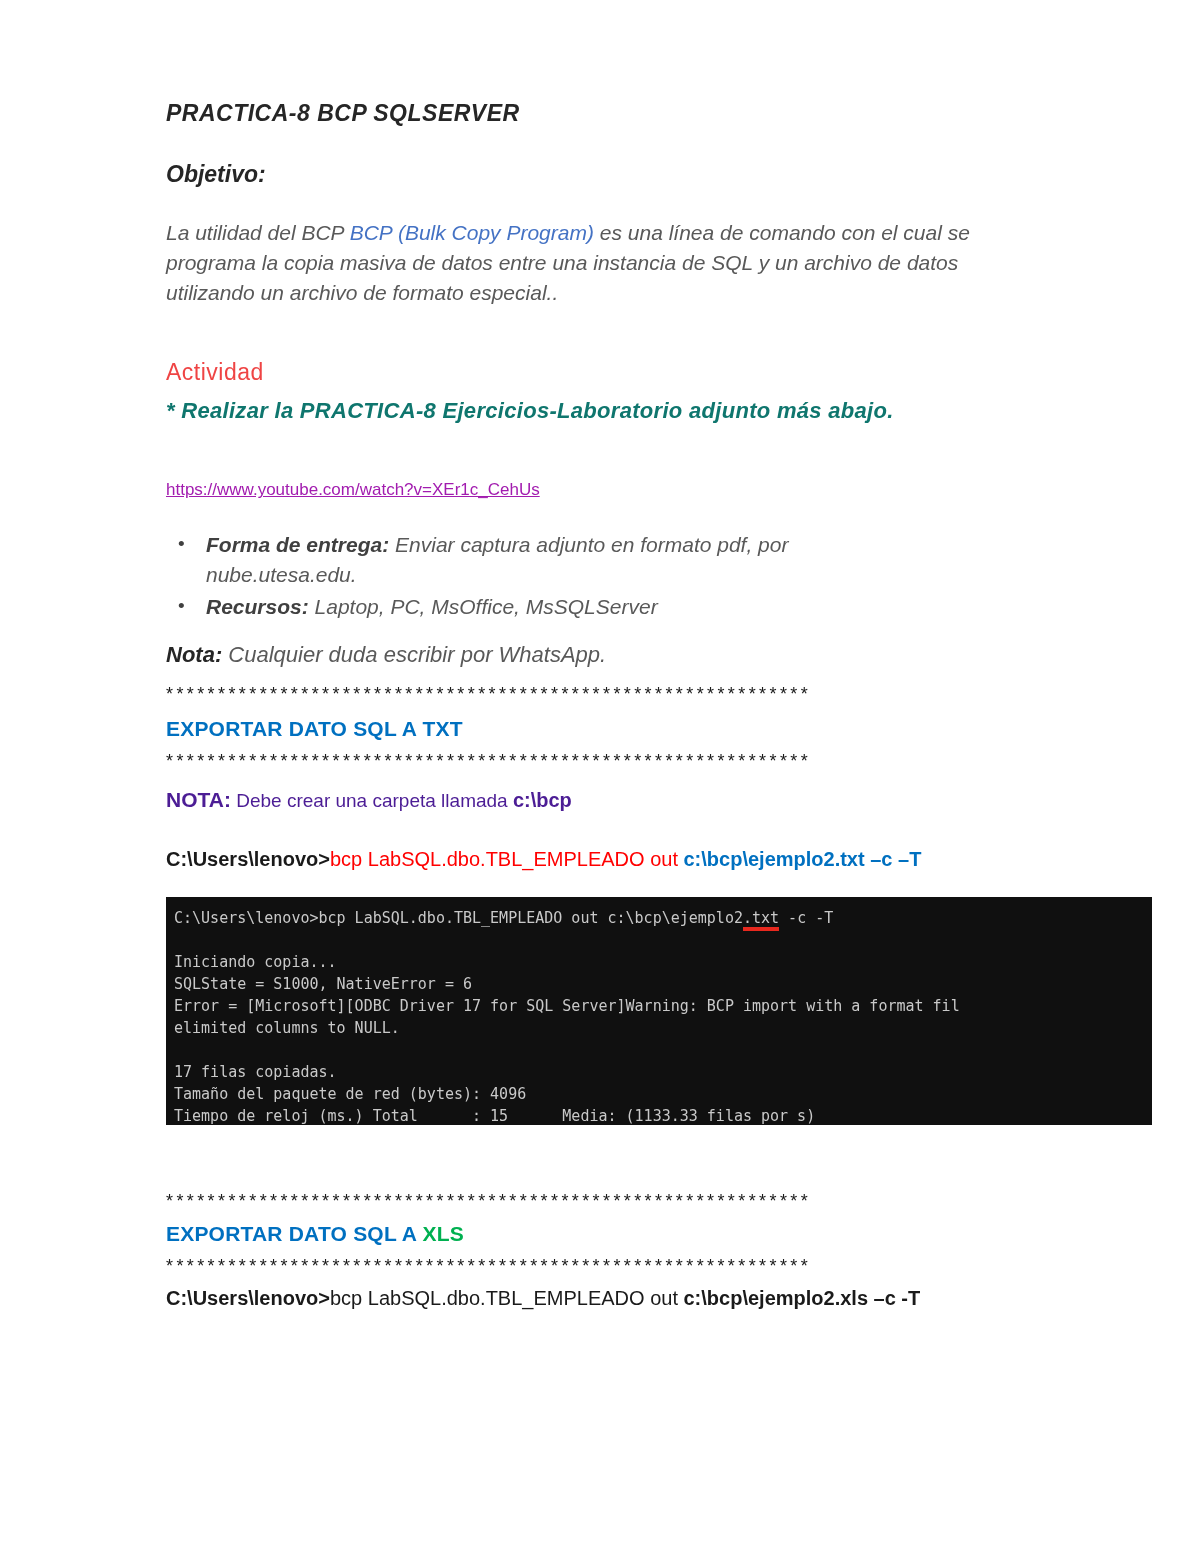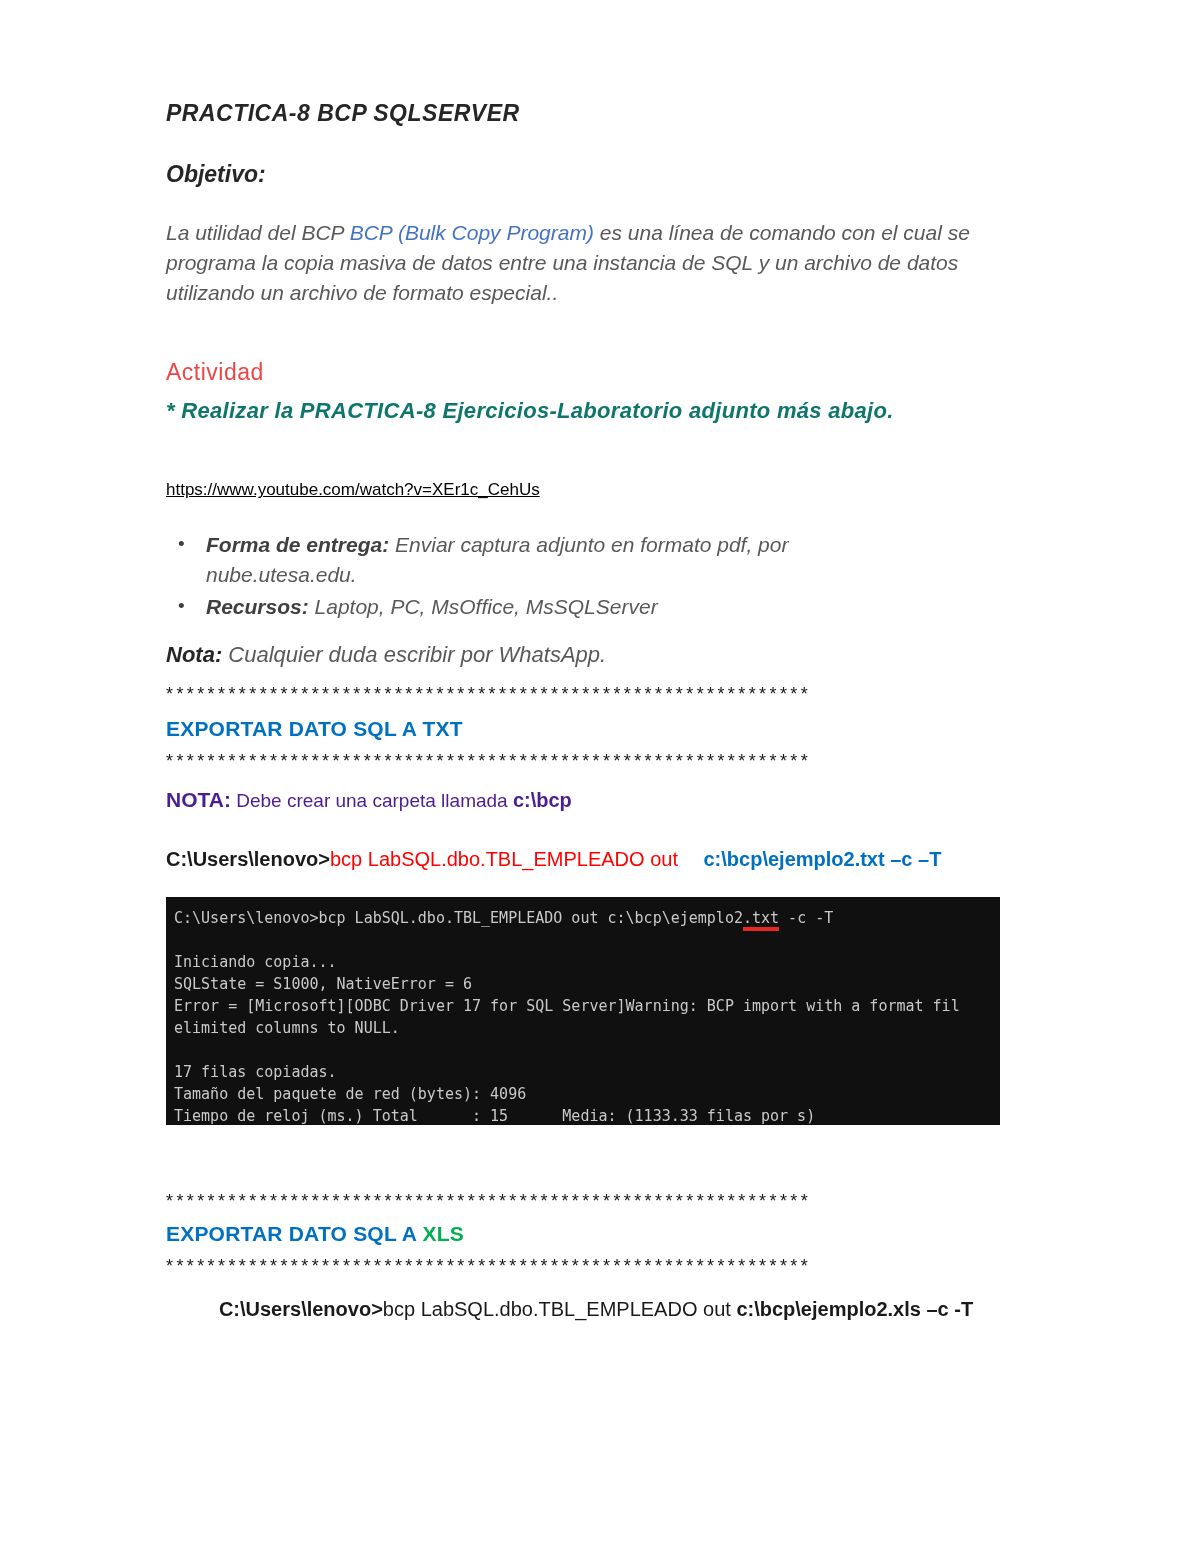--- a/index.html
+++ b/index.html
@@ -37,21 +37,21 @@
     font-size: 23px; font-weight: normal;
     color: #ef4444; letter-spacing: 0.5px;
   }
   .realizar {
     margin-top: 12px;
     font-size: 22px; font-weight: bold; font-style: italic;
     color: #0f766e; letter-spacing: 0.3px;
   }
   .yt-link-wrap { margin-top: 56px; }
   .yt-link {
-    font-size: 17px; color: #000000; text-decoration: underline; margin-top: 16px;
+    font-size: 17px; color: #a21caf; text-decoration: underline; margin-top: 16px;
   }
   
   .bullets { margin-top: 30px; padding-left: 40px; list-style: none; }
   .bullets li {
     position: relative;
     width: 690px;
     font-size: 21px; color: #595959; font-style: italic;
     line-height: 1.42;
   }
   .bullets li + li { margin-top: 2px; }
@@ -92,44 +92,44 @@
   }
   .nota2 .n2-label { font-weight: bold; font-size: 21px; }
   .nota2 .n2-bold { font-weight: bold; font-size: 20px; }
   
   .cmd {
     margin-top: 36px;
     font-size: 20px; color: #1a1a1a; white-space: nowrap;
   }
   .cmd .prompt { font-weight: bold; }
   .cmd1 .c-red { color: #ff0000; }
-  .cmd1 .c-blue { color: #0070c0; font-weight: bold; margin-left: 20px; }
+  .cmd1 .c-blue { color: #0070c0; font-weight: bold; }
   .cmd2 .c-mid { font-weight: normal; }
   .cmd2 .c-bold { font-weight: bold; }
   
   .terminal {
     margin-top: 26px;
-    width: 834px; height: 228px;
+    width: 986px; height: 228px;
     background: #101010;
     padding: 10px 8px 8px 8px;
     overflow: hidden;
   }
   .tline {
     font-family: "DejaVu Sans Mono", monospace;
     font-size: 15px; line-height: 22px; min-height: 22px;
     color: #c9c9c9; white-space: pre;
   }
   .red-underline {
     border-bottom: 4px solid #e8281e;
     padding-bottom: 0px;
   }
   .stars-3 { margin-top: 66px; }
   .stars-4 { margin-top: 10px; }
   .exportar-heading-2 { margin-top: 10px; }
-  .cmd2 { margin-top: 21px; text-align: center; }
+  .cmd2 { margin-top: 10px; }
 </style>
 </head>
 <body>
 
 <div class="content">
 
   <h1 class="doc-title">PRACTICA-8 BCP SQLSERVER</h1>
 
   <h2 class="objetivo">Objetivo:</h2>
 

